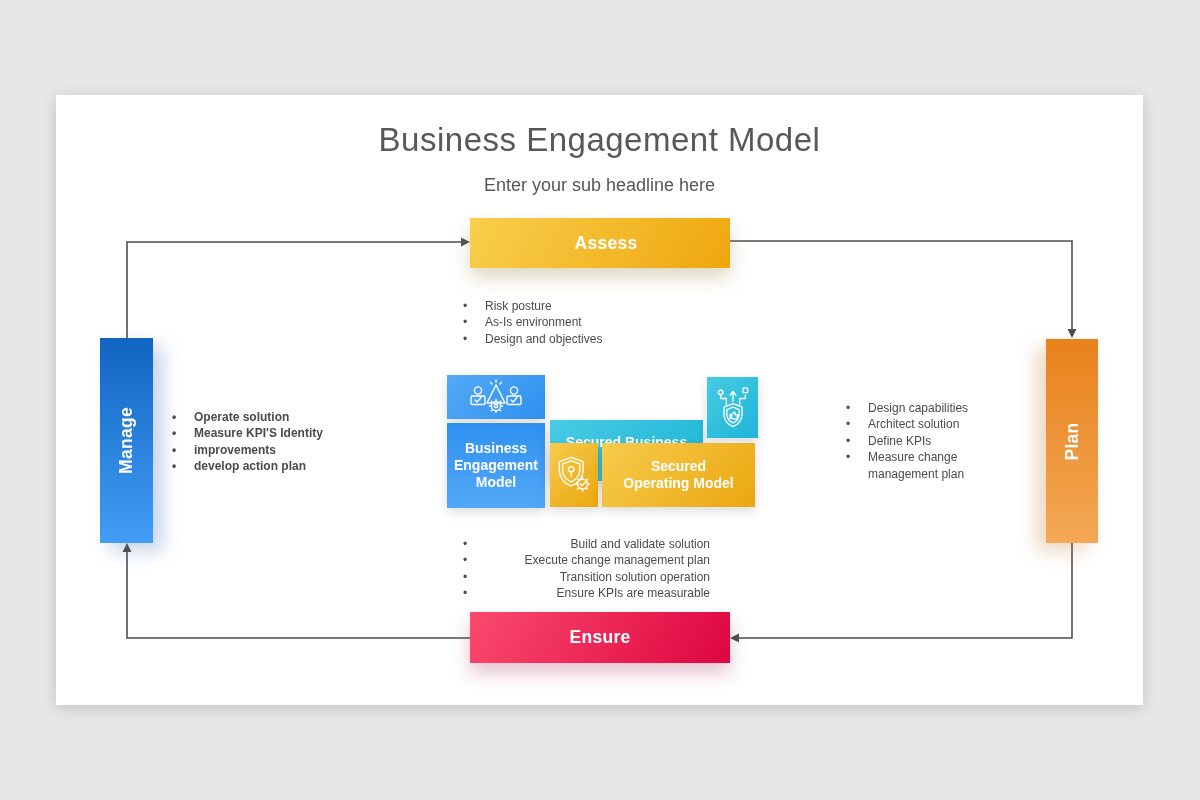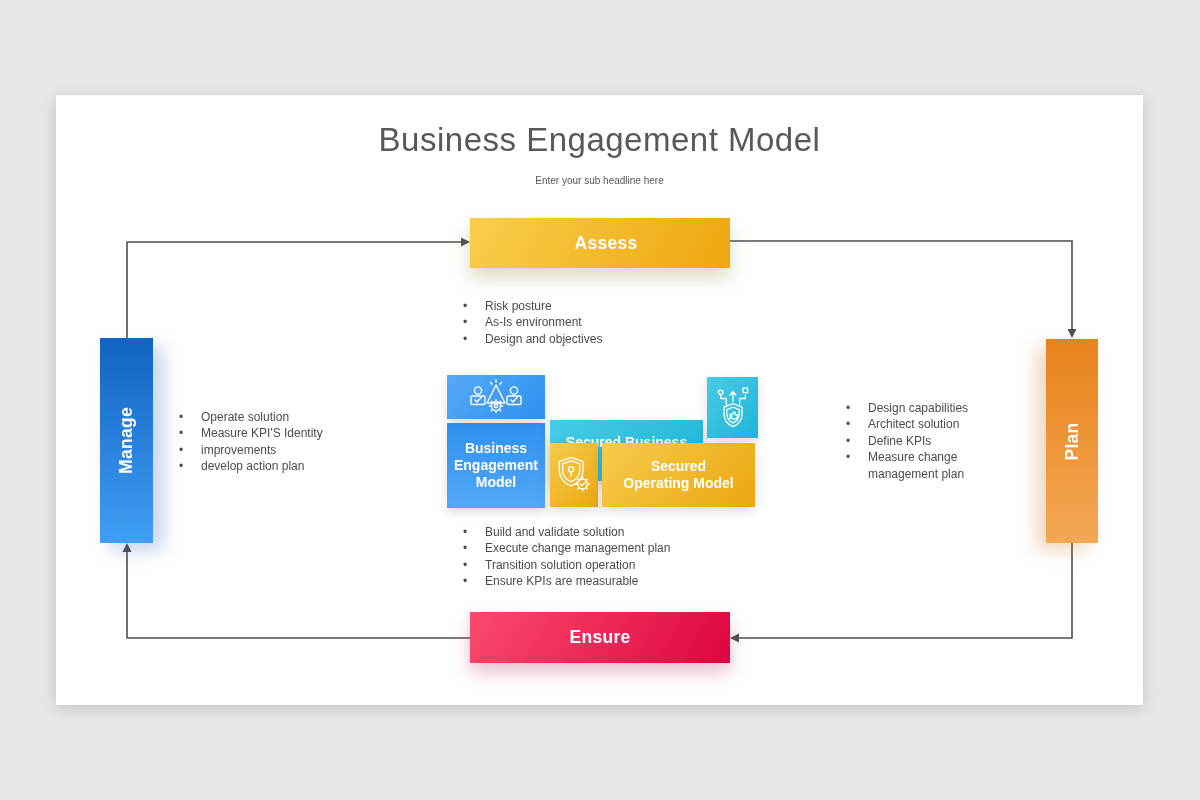--- a/index.html
+++ b/index.html
@@ -16,21 +16,21 @@
     background:#ffffff;
     box-shadow:0 3px 14px rgba(0,0,0,.16);
   }
   .title {
     position:absolute; left:56px; top:121px; width:1087px;
     text-align:center; font-size:33px; font-weight:400;
     color:#57585a; letter-spacing:.5px;
   }
   .subtitle {
     position:absolute; left:56px; top:175px; width:1087px;
-    text-align:center; font-size:10px; color:#555759;
+    text-align:center; font-size:18px; color:#555759;
   }
   svg.connectors { position:absolute; left:0; top:0; width:1200px; height:800px; pointer-events:none; }
 
   .bar {
     position:absolute; display:flex; align-items:center; justify-content:center;
     color:#fff; font-weight:700; font-size:17.5px; letter-spacing:.3px;
   }
   .bar-assess  { left:470px; top:218px; width:260px; height:50px;
     background:linear-gradient(120deg,#f8cf4c 0%,#efa60e 100%);
     box-shadow:0 10px 18px rgba(150,130,60,.30);padding-left:12px; }
@@ -43,22 +43,22 @@
   .bar-plan    { left:1046px; top:339px; width:52px; height:204px;
     background:linear-gradient(180deg,#e8821c 0%,#f4a855 100%);
     box-shadow:-10px 8px 18px rgba(190,120,40,.28); }
   .vlabel { transform:rotate(-90deg); white-space:nowrap; }
 
   .blist { position:absolute; list-style:none; font-size:12px; color:#4b4b4b; line-height:16.4px; }
   .blist li { position:relative; padding-left:25px; }
   .blist li::before { content:"•"; position:absolute; left:3px; top:0; color:#4b4b4b; }
   .list-assess  { left:460px; top:298px; width:210px; }
   .list-plan    { left:843px; top:400px; width:140px; }
-  .list-manage  { left:176px; top:409px; width:180px; }
-  .list-improve { left:460px; top:524px; width:250px; }
+  .list-manage  { left:169px; top:409px; width:180px;font-weight:bold; }
+  .list-improve { left:460px; top:536px; width:250px;text-align:right; }
 
   .cbox {
     position:absolute; display:flex; align-items:center; justify-content:center;
     color:#fff; font-weight:700; font-size:14px; line-height:17px; text-align:center;
     box-shadow:0 4px 10px rgba(0,0,0,.14);
   }
   .blue1  { background:linear-gradient(135deg,#55aaf7 0%,#2e90ef 100%); }
   .blue2  { background:linear-gradient(180deg,#2e90ef 0%,#52a8f7 100%); }
   .cyan   { background:linear-gradient(135deg,#47cce4 0%,#1fb4d8 100%); }
   .yellow { background:linear-gradient(135deg,#f6cc4d 0%,#eba60f 100%); }

